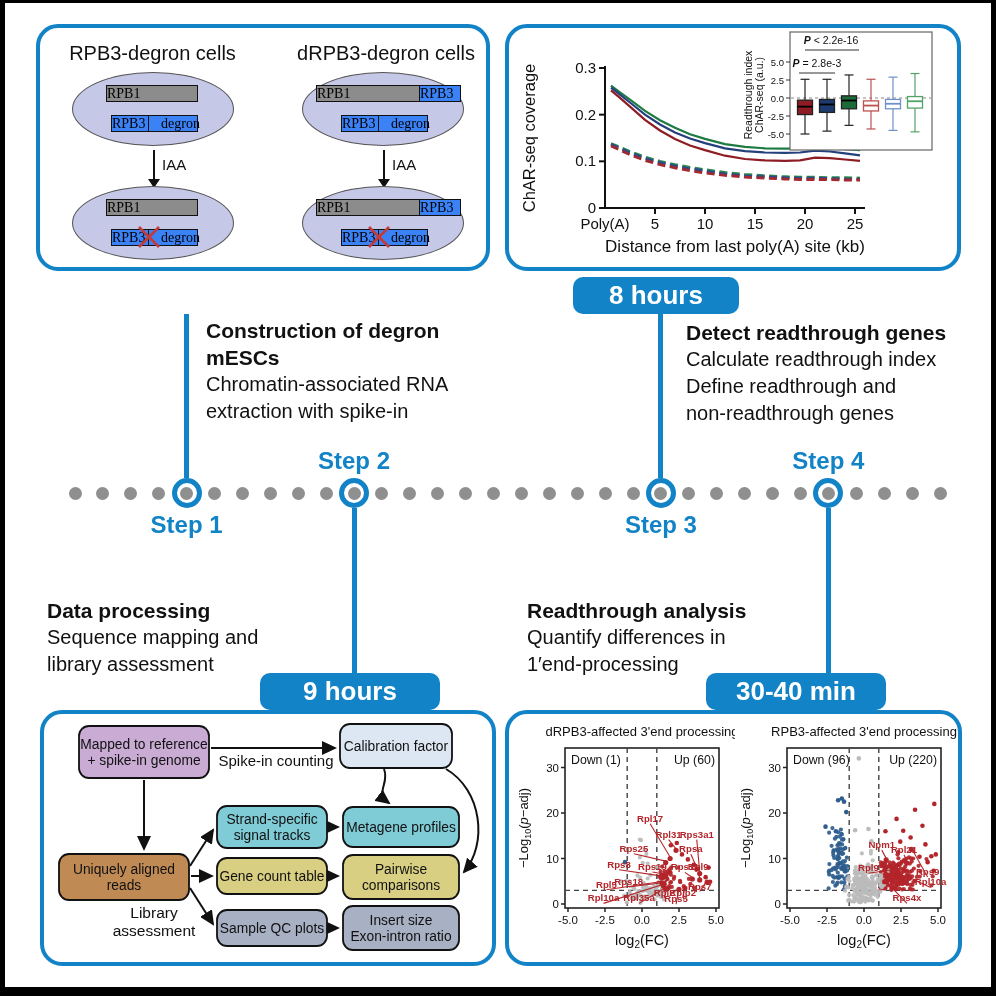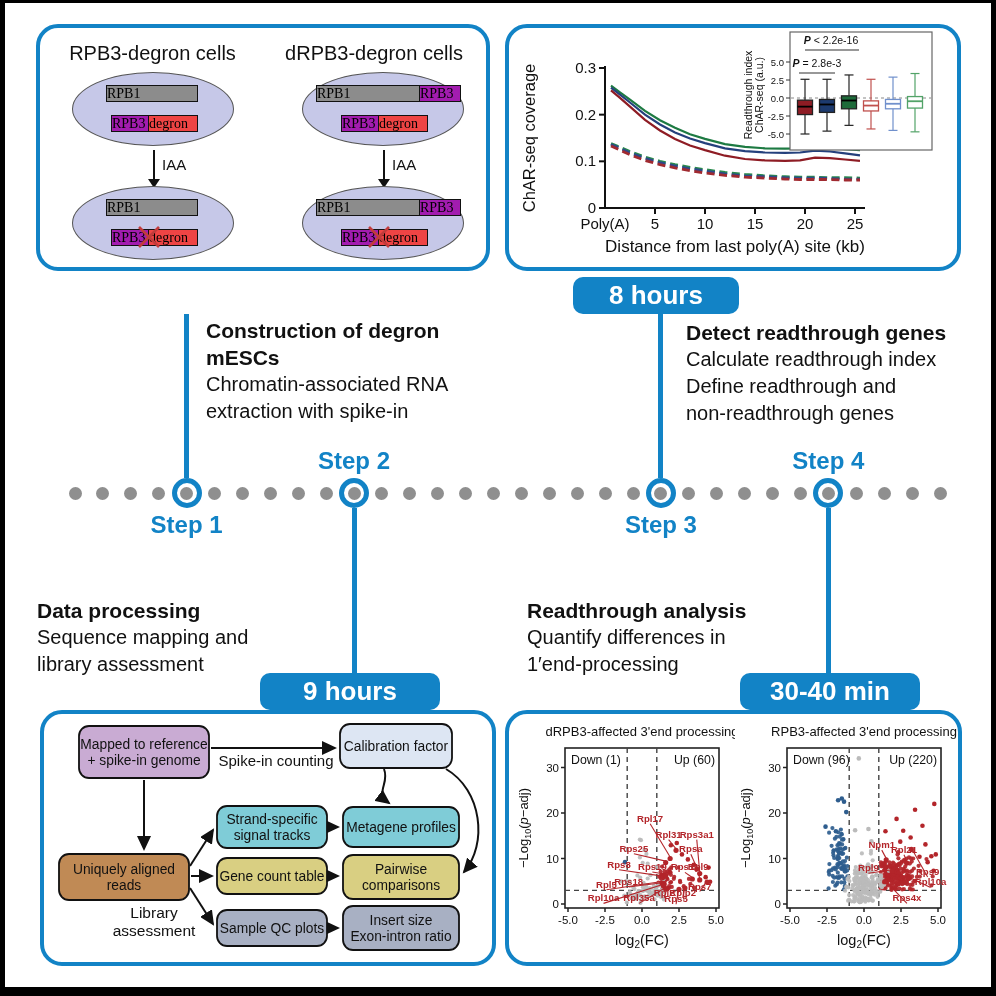--- a/index.html
+++ b/index.html
@@ -6,49 +6,49 @@
   #frame{position:relative;width:996px;height:996px;background:#fff;border-left:5px solid #000;border-right:5px solid #000;border-top:3px solid #000;border-bottom:9px solid #000;box-sizing:border-box;overflow:hidden;}
   .panel{position:absolute;background:#fff;border:4px solid #1283c6;border-radius:22px;box-sizing:border-box;}
   #p-tl{left:31px;top:21px;width:454px;height:247px;}
   #p-tr{left:500px;top:21px;width:456px;height:247px;}
   #p-bl{left:35px;top:707px;width:456px;height:256px;}
   #p-br{left:500px;top:707px;width:457px;height:256px;}
   .badge{position:absolute;background:#1283c6;border-radius:10px;color:#fff;font-weight:bold;font-size:26px;text-align:center;line-height:37px;height:37px;z-index:5;}
   #badge-1{left:90px;top:274px;width:175px;}
   #badge-3{left:568px;top:274px;width:166px;}
   #badge-2{left:255px;top:670px;width:180px;}
-  #badge-4{left:735px;top:670px;width:180px;text-align:center;}
+  #badge-4{left:701px;top:670px;width:180px;text-align:center;}
   .connector{position:absolute;width:5px;background:#1283c6;z-index:1;}
   .step-label{position:absolute;color:#1283c6;font-weight:bold;font-size:24px;transform:translateX(-50%);white-space:nowrap;}
   .dot{position:absolute;width:13px;height:13px;border-radius:50%;background:#8f8f8f;}
   .ring{position:absolute;width:20px;height:20px;border:5px solid #1283c6;border-radius:50%;background:transparent;}
   .textblock{position:absolute;color:#111;}
   .tt{font-size:21px;font-weight:bold;line-height:27px;white-space:pre-line;}
   .tb{font-size:20px;line-height:27px;white-space:pre-line;}
   
   .cell-title{position:absolute;font-size:20px;color:#111;text-align:center;}
   .cell{position:absolute;background:#c6c8e8;border:1.5px solid #555;border-radius:50%;}
   .bar{position:absolute;box-sizing:border-box;border:1.2px solid #111;font-size:14px;color:#000;line-height:15px;font-family:Liberation Serif, serif;}
   .bar-rpb1{background:#8c8c8c;}
-  .bar-rpb3{background:#a21caf;}
-  .bar-degron{background:#ef4444;}
+  .bar-rpb3{background:#3b82f6;}
+  .bar-degron{background:#3b82f6;padding-left:12px;}
   .iaa-line{position:absolute;width:2px;background:#111;}
   .iaa-head{position:absolute;width:0;height:0;border-left:6px solid transparent;border-right:6px solid transparent;border-top:9px solid #111;}
   .iaa-label{position:absolute;font-size:15px;color:#111;}
   .xmark{position:absolute;z-index:3;}
   svg text{font-family:"Liberation Sans",sans-serif;}
 </style>
 </head>
 <body>
 
 <div id="frame">
 
   <div class="panel" id="p-tl">
     <div class="cell-title" style="left:10px;top:14px;width:205px;">RPB3-degron cells</div>
-    <div class="cell-title" style="left:229px;top:14px;width:210px;">dRPB3-degron cells</div>
+    <div class="cell-title" style="left:241px;top:14px;width:210px;">dRPB3-degron cells</div>
 
     <div class="cell" style="left:32px;top:44px;width:160px;height:72px;"></div>
     <div class="bar bar-rpb1" style="left:66px;top:57px;width:92px;height:17px;">RPB1</div>
     <div class="bar bar-rpb3" style="left:71px;top:87px;width:38px;height:17px;">RPB3</div>
     <div class="bar bar-degron" style="left:108px;top:87px;width:50px;height:17px;">degron</div>
 
     <div class="iaa-line" style="left:113px;top:122px;height:30px;"></div>
     <div class="iaa-head" style="left:108px;top:151px;"></div>
     <div class="iaa-label" style="left:122px;top:128px;">IAA</div>
 
@@ -183,21 +183,21 @@
 mESCs</div>
     <div class="tb">Chromatin-associated RNA
 extraction with spike-in</div>
   </div>
   <div class="textblock" style="left:681px;top:316px;">
     <div class="tt">Detect readthrough genes</div>
     <div class="tb">Calculate readthrough index
 Define readthrough and
 non-readthrough genes</div>
   </div>
-  <div class="textblock" style="left:32px;top:594px;">
+  <div class="textblock" style="left:42px;top:594px;">
     <div class="tt">Data processing</div>
     <div class="tb">Sequence mapping and
 library assessment</div>
   </div>
   <div class="textblock" style="left:522px;top:594px;">
     <div class="tt">Readthrough analysis</div>
     <div class="tb">Quantify differences in
 1′end-processing</div>
   </div>
 

